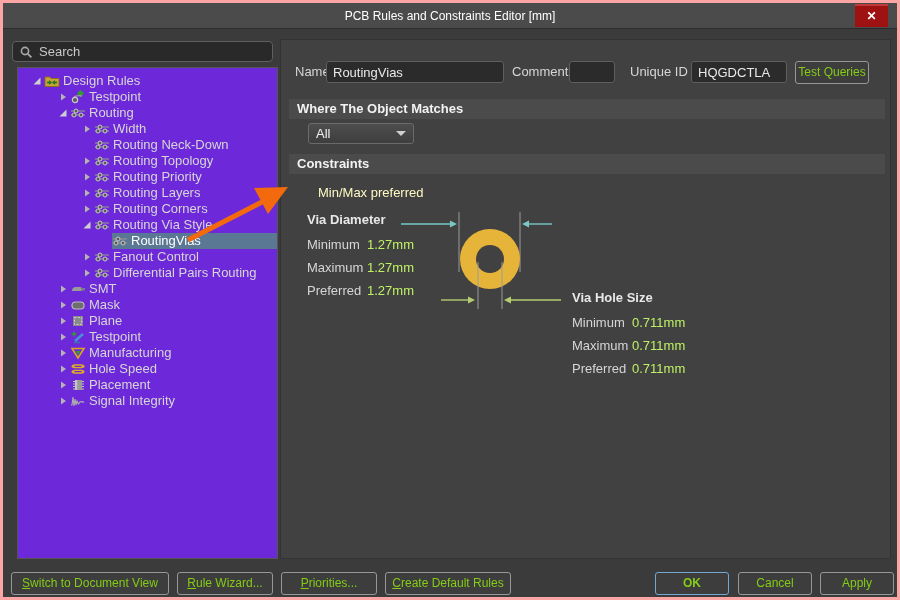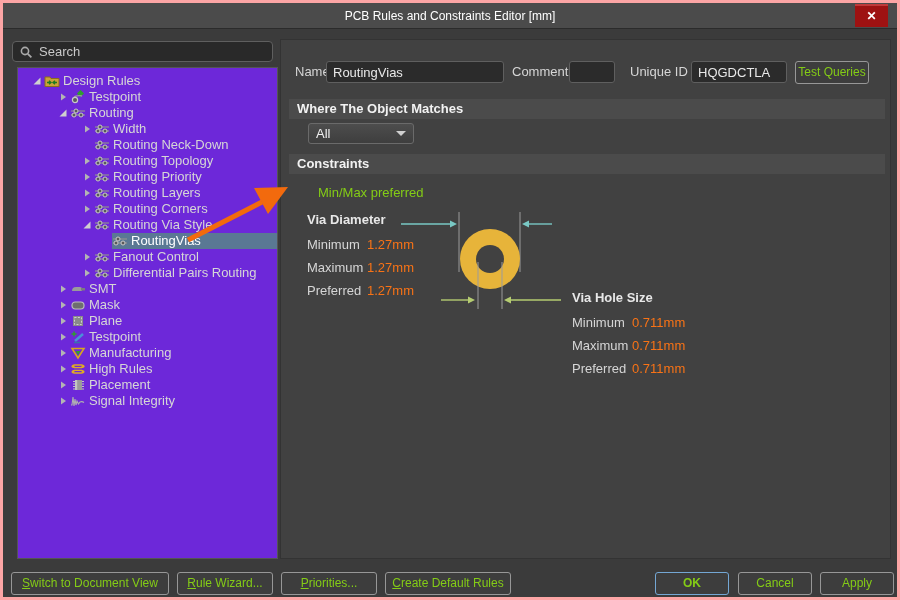--- a/index.html
+++ b/index.html
@@ -51,27 +51,27 @@
   .section-bar { position:absolute; left:8px; width:596px; height:20px; background:#4b4b4b;
               color:#f2f2f2; font-size:13px; font-weight:bold; line-height:20px; padding-left:8px; }
 
   .dropdown { position:absolute; left:27px; top:83px; width:106px; height:21px;
               background:linear-gradient(#4d4d4d,#3e3e3e); border:1px solid #6a6a6a; border-radius:3px;
               display:flex; align-items:center; padding:0 7px; cursor:pointer; }
   .dropdown .dd-value { flex:1; color:#f0f0f0; font-size:13px; }
   .dd-arrow { width:0; height:0; border-left:5px solid transparent; border-right:5px solid transparent;
               border-top:5px solid #d0d0d0; }
 
-  .mode-link { position:absolute; left:37px; top:145px; font-size:13px; color:#84cc16; cursor:pointer; }
+  .mode-link { position:absolute; left:37px; top:145px; font-size:13px; color:#fef9c3; cursor:pointer; }
 
   .cblock { position:absolute; }
   .cblock .cb-title { font-size:13px; font-weight:bold; color:#e8e8e8; height:16px; }
   .crow { display:flex; height:14px; margin-top:9px; align-items:center; }
   .crow .cr-label { width:60px; font-size:13px; color:#d6d6d6; }
-  .crow .cr-value { font-size:13px; color:#f97316; }
+  .crow .cr-value { font-size:13px; color:#bef264; }
 
   .via-diagram { position:absolute; left:108px; top:162px; }
 
   
   .footer-btn { position:absolute; top:569px; height:23px; line-height:21px; }
   .footer-btn u { text-decoration:underline; }
   .footer-btn.primary { border:1px solid #74a7d4; }
 
   .annotation-arrow { position:absolute; left:0; top:0; pointer-events:none; }
 </style>
@@ -438,21 +438,21 @@
           <span class="tree-icon">
             <svg width="16" height="14" viewBox="0 0 16 14">
               <rect x="3" y="3" width="10" height="2.6" rx="1.3" fill="none" stroke="#e0aa25" stroke-width="1.3"></rect>
               <rect x="3" y="8.4" width="10" height="2.6" rx="1.3" fill="none" stroke="#e0aa25" stroke-width="1.3"></rect>
               <circle cx="3" cy="4.3" r="1.5" fill="#e0aa25"></circle>
               <circle cx="13" cy="4.3" r="1.5" fill="#e0aa25"></circle>
               <circle cx="3" cy="9.7" r="1.5" fill="#e0aa25"></circle>
               <circle cx="13" cy="9.7" r="1.5" fill="#e0aa25"></circle>
             </svg>
           </span>
-          <span class="tree-label">High Rules</span>
+          <span class="tree-label">Hole Speed</span>
         </span>
       </div>
       <div class="tree-row">
         <span class="indent" style="width:30px"></span>
         <span class="expander">
           <svg width="10" height="10" viewBox="0 0 10 10">
             <path d="M3,1.5 L8,5 L3,8.5 Z" fill="#b4b4b4"></path>
           </svg>
         </span>
         <span class="row-content">

